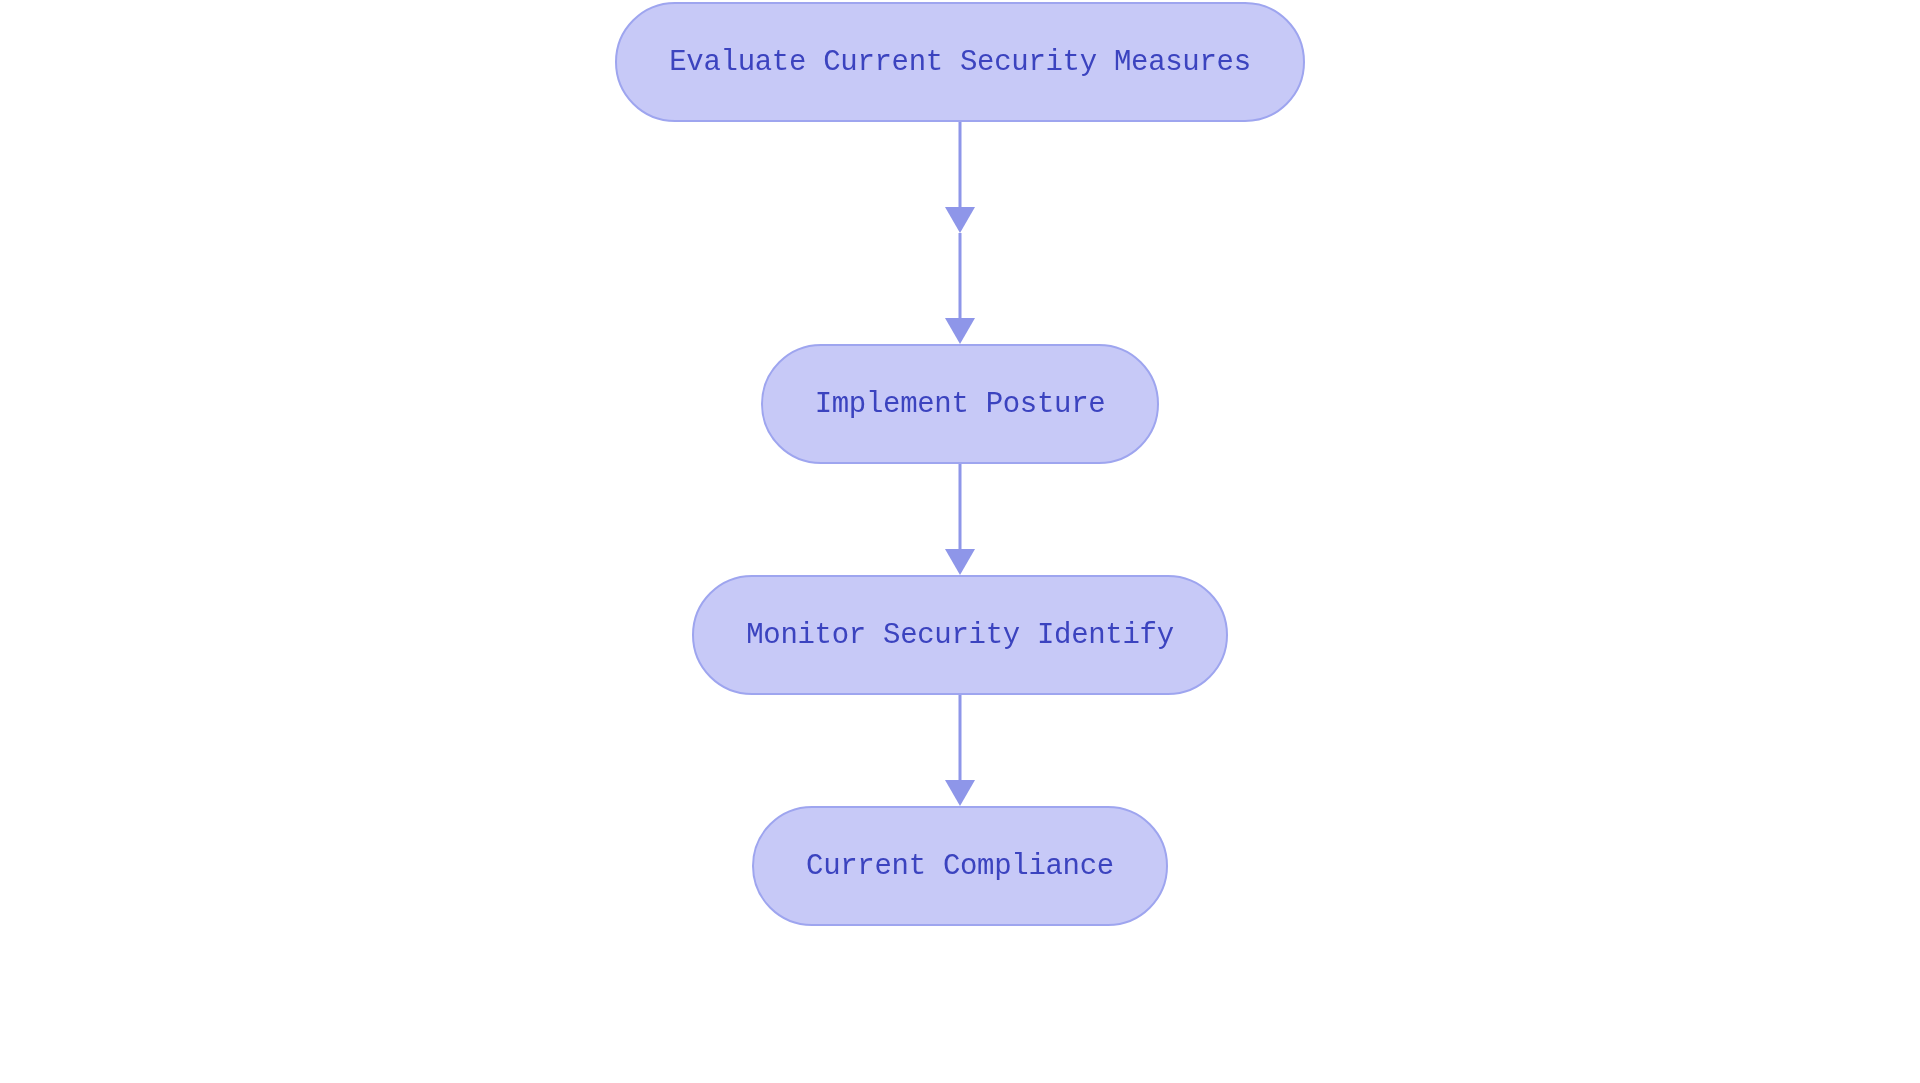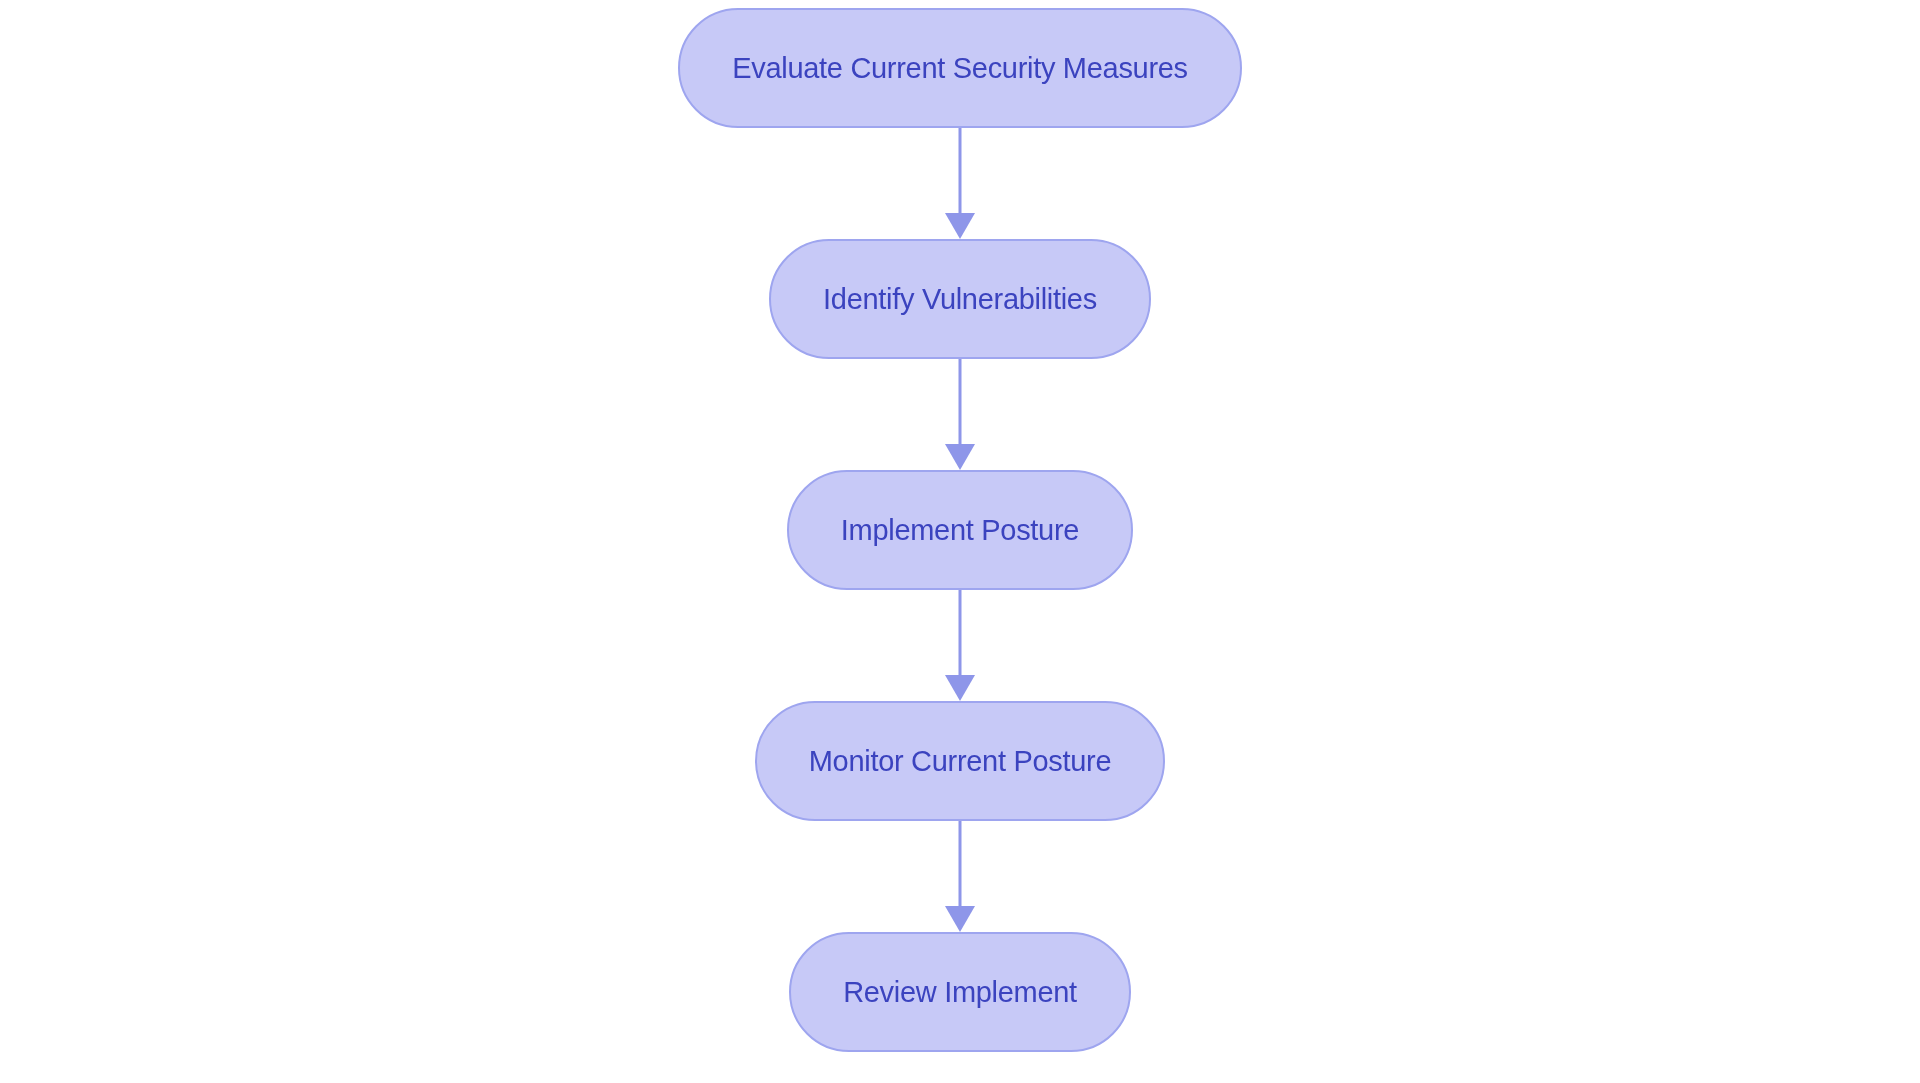--- a/index.html
+++ b/index.html
@@ -12,21 +12,22 @@
     font-family: "Liberation Sans", sans-serif;
   }
 
   .canvas {
     position: relative;
     width: 1920px;
     height: 1083px;
     display: flex;
     flex-direction: column;
     align-items: center;
-    padding-top: 8px;
+    padding-top: 2px;
+    font-family: Liberation Mono, monospace;
   }
 
   .node {
     height: 120px;
     min-width: 340px;
     padding: 0 52px;
     border-radius: 60px;
     background: var(--node-fill, #c7c9f7);
     border: 2px solid var(--node-border, #9ea5ef);
     display: flex;
@@ -76,37 +77,34 @@
 <body style="background: rgb(255, 255, 255);">
 
 <div class="canvas">
     <div class="node">
     <span class="node-label">Evaluate Current Security Measures</span>
   </div>
     <div class="arrow">
     <div class="arrow-line"></div>
     <div class="arrow-head"></div>
   </div>
-    <div class="node">
-    <span class="node-label">Identify Vulnerabilities</span>
-  </div>
     <div class="arrow">
     <div class="arrow-line"></div>
     <div class="arrow-head"></div>
   </div>
     <div class="node">
     <span class="node-label">Implement Posture</span>
   </div>
     <div class="arrow">
     <div class="arrow-line"></div>
     <div class="arrow-head"></div>
   </div>
     <div class="node">
-    <span class="node-label">Monitor Current Posture</span>
+    <span class="node-label">Monitor Security Identify</span>
   </div>
     <div class="arrow">
     <div class="arrow-line"></div>
     <div class="arrow-head"></div>
   </div>
     <div class="node">
-    <span class="node-label">Review Implement</span>
+    <span class="node-label">Current Compliance</span>
   </div>
   </div>
 
 </body></html>

